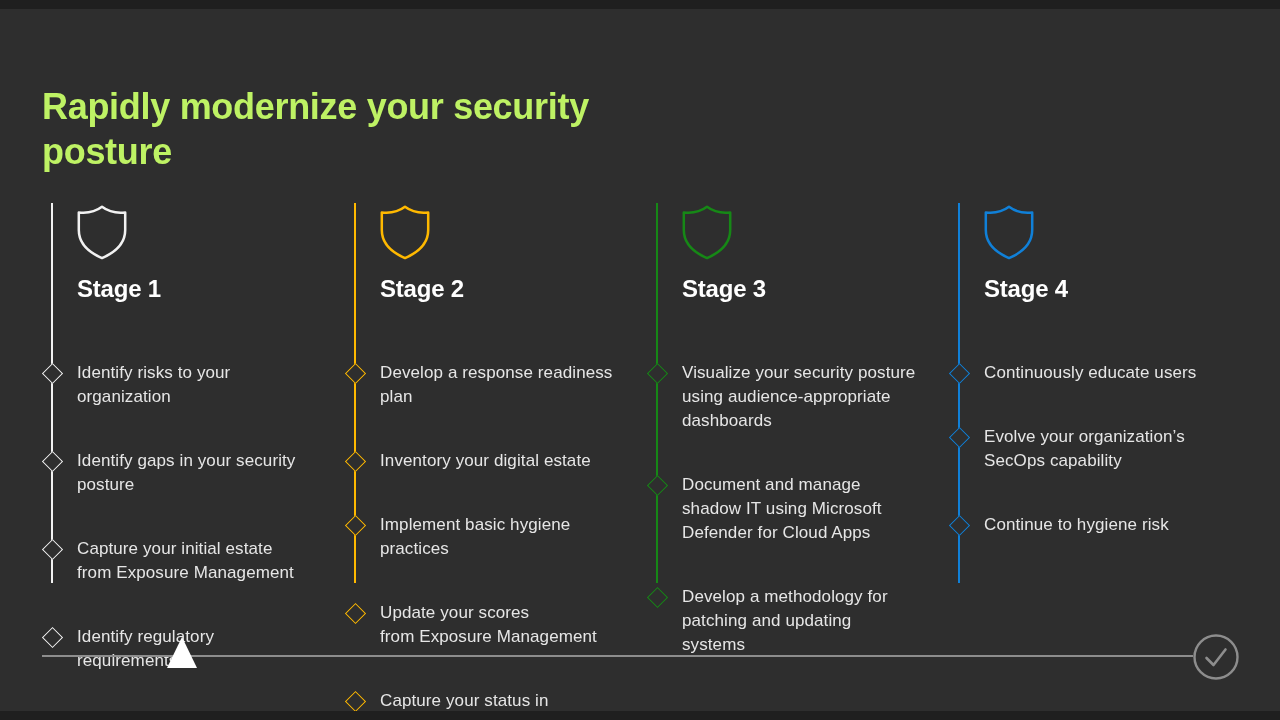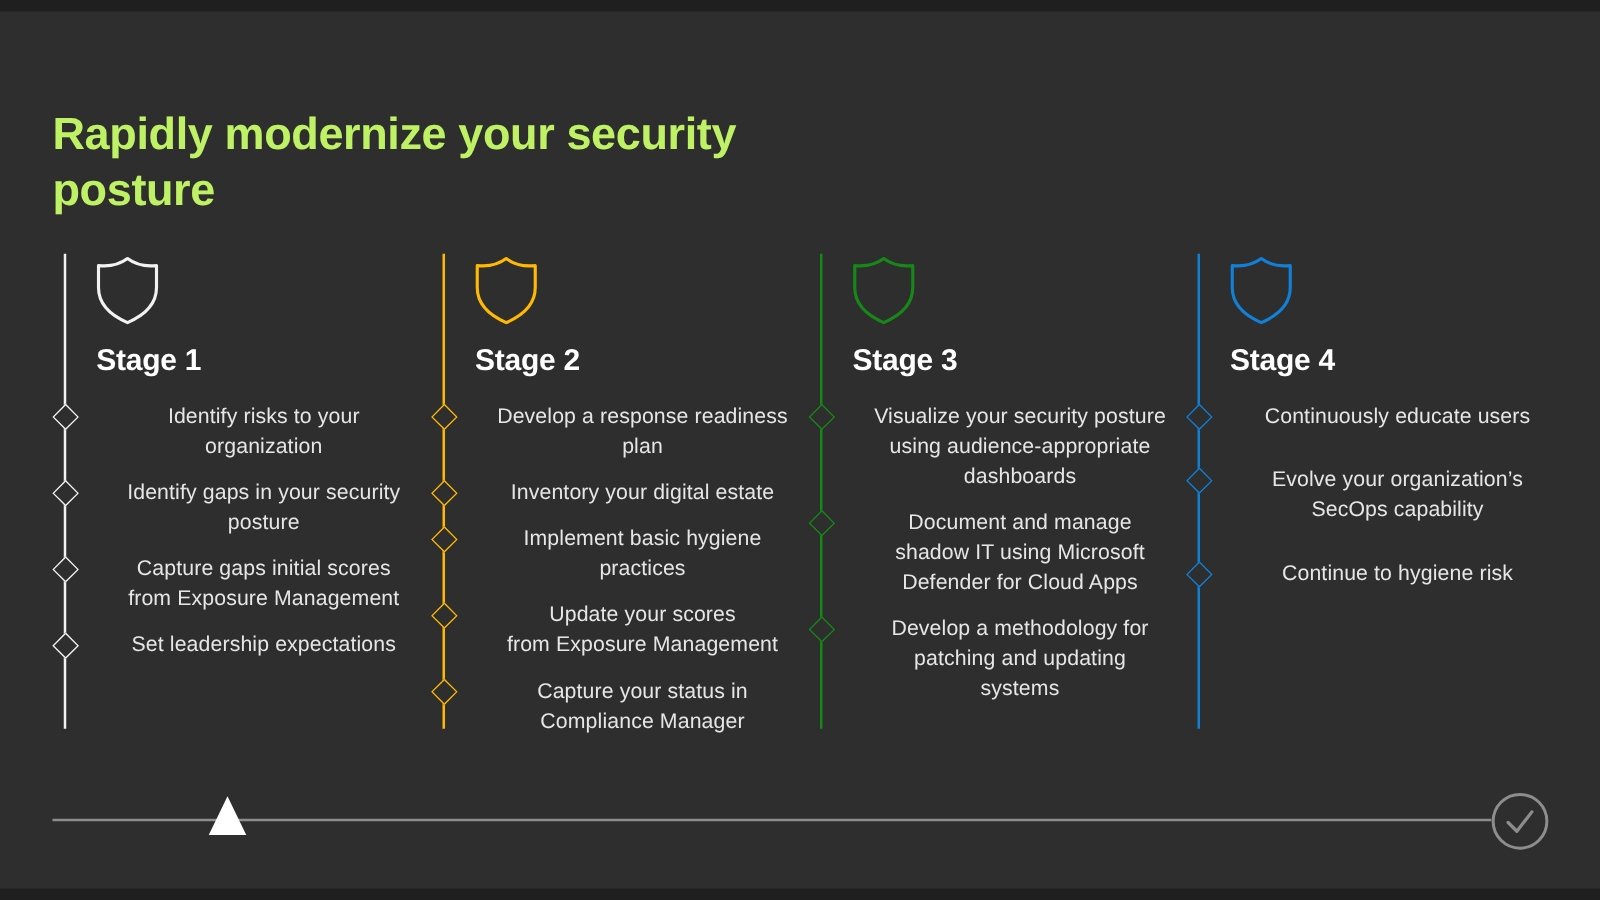--- a/index.html
+++ b/index.html
@@ -13,36 +13,36 @@
   .edge-bar { position: absolute; left: 0; width: 1280px; height: 9px; background: #1f1f1f; }
   .edge-bar.top { top: 0; }
   .edge-bar.bottom { bottom: 0; }
 
   .slide-title {
     position: absolute; left: 42px; top: 60px; width: 610px;
     font-size: 36px; line-height: 45px; font-weight: 600;
     color: #bef264; letter-spacing: -0.3px;
   }
 
-  .stage-col { position: absolute; top: 203px; width: 304px; height: 400px; text-align: center; }
+  .stage-col { position: absolute; top: 203px; width: 304px; height: 400px; }
   .stage-col .vline {
     position: absolute; left: 10px; top: 0; width: 2px; height: 380px;
     background: var(--accent);
   }
   .stage-col .shield {
     position: absolute; left: 32px; top: 0; width: 58px; height: 58px;
     color: var(--accent);
   }
   .stage-heading {
     position: absolute; left: 36px; top: 72px;
     font-size: 24px; font-weight: 700; color: #ffffff; letter-spacing: -0.2px;
     white-space: nowrap;
   }
   .items { position: absolute; left: 0; top: 118px; right: 0; }
-  .item { position: relative; padding-left: 36px; margin-bottom: 13px; }
+  .item { position: relative; padding-left: 36px; margin-bottom: 13px; margin-top: 40px; }
   .gap-lg .item { margin-bottom: 27px; }
   .item-text {
     display: block; font-size: 17px; line-height: 24px;
     color: #e6e6e6; white-space: pre-line; letter-spacing: 0.1px;
   }
   .diamond {
     position: absolute; left: 3.5px; top: 4.5px;
     width: 15px; height: 15px; box-sizing: border-box;
     border: 1.5px solid var(--accent);
     background: #2e2e2e;
@@ -81,25 +81,27 @@
         <span class="item-text">Identify risks to your
 organization</span>
       </div>
     <div class="item">
         <span class="diamond"></span>
         <span class="item-text">Identify gaps in your security
 posture</span>
       </div>
     <div class="item">
         <span class="diamond"></span>
-        <span class="item-text">Capture gaps initial scores
+        <span class="item-text">Capture your initial estate
 from Exposure Management</span>
       </div>
     <div class="item">
         <span class="diamond"></span>
+        <span class="item-text">Identify regulatory
+requirements</span>
       </div>
     <div class="item">
         <span class="diamond"></span>
         <span class="item-text">Set leadership expectations</span>
       </div>
   </div>
 </div>
 
 <div class="stage-col" style="left: 344px; --accent: #ffb900;">
   <div class="vline"></div>

